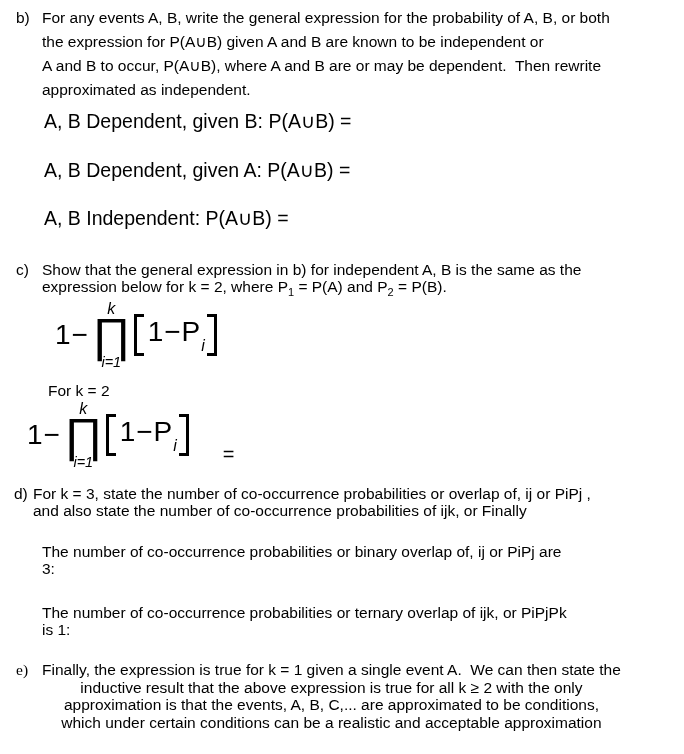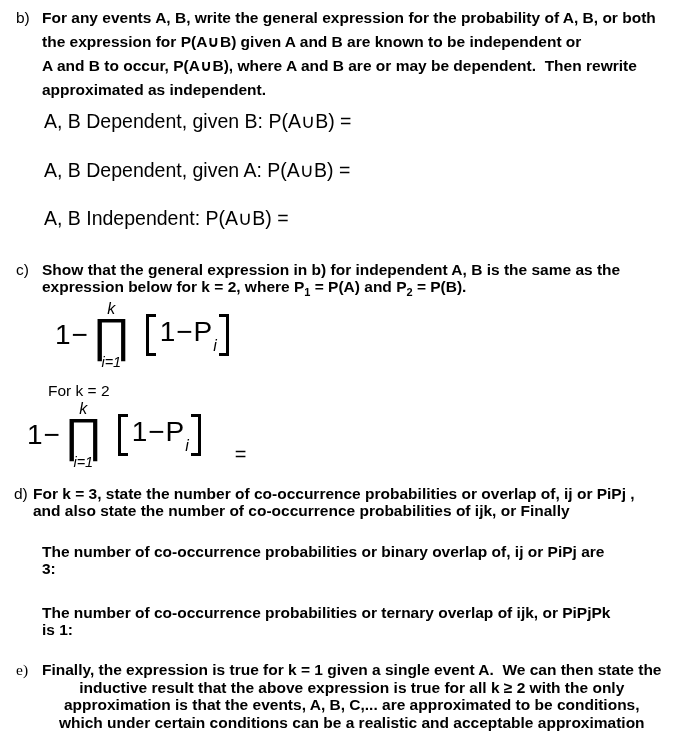--- a/index.html
+++ b/index.html
@@ -11,42 +11,42 @@
     color: #000000;
     font-family: "Liberation Sans", "DejaVu Sans", sans-serif;
     overflow: hidden;
   }
   .para { position: absolute; display: flex; }
   .marker { flex: 0 0 auto; font-size: 15.5px; line-height: 24px; }
   .marker.tightlh { line-height: 17px; }
   .marker.serif { font-family: "Liberation Serif", serif; line-height: 17.5px; }
   .mw26 { width: 26px; }
   .mw19 { width: 19px; }
-  .tline { white-space: pre; font-size: 15.5px; font-weight: bold; }
+  .tline { white-space: pre; font-size: 15.5px; }
   .loose .tline { line-height: 24px; }
   .tight .tline { line-height: 17px; }
   .tight-e .tline { line-height: 17.5px; text-align: center; }
   sub.bsub { font-size: 11px; line-height: 0; }
   .answer {
     position: absolute;
     left: 44px;
     font-size: 19.5px;
     line-height: 23px;
     white-space: pre;
   }
   .forlabel { position: absolute; font-size: 15.5px; line-height: 17px; white-space: pre; }
 
   
   .formula { position: absolute; display: flex; align-items: center; }
   .f-lead { font-size: 28px; line-height: 1; letter-spacing: 1px; }
   .f-prod { display: flex; flex-direction: column; align-items: center; margin: 0 3px; }
   .f-upper { font-size: 16px; font-style: italic; line-height: 1; margin-bottom: 0px; }
   .f-pi { font-size: 47px; line-height: 35px; height: 35px; display: block; }
   .f-lower { font-size: 14.5px; font-style: italic; line-height: 1; margin-top: 3px; white-space: pre; }
-  .f-brack { display: flex; align-items: center; height: 42px; margin-left: 12px; }
+  .f-brack { display: flex; align-items: center; height: 42px; margin-left: 0; }
   .f-bl { width: 7px; align-self: stretch; border: 3px solid #000; border-right: none; }
   .f-br { width: 7px; align-self: stretch; border: 3px solid #000; border-left: none; }
   .f-inner { font-size: 28px; line-height: 1; padding: 0 2px 0 4px; position: relative; top: -3px; letter-spacing: 1px; }
   .f-isub { font-size: 16px; font-style: italic; position: relative; top: 10px; letter-spacing: 0; }
   .f-eq { font-size: 20px; margin-left: 34px; transform: translateY(19px); }
 </style>
 </head>
 <body>
 
 <div class="page">

